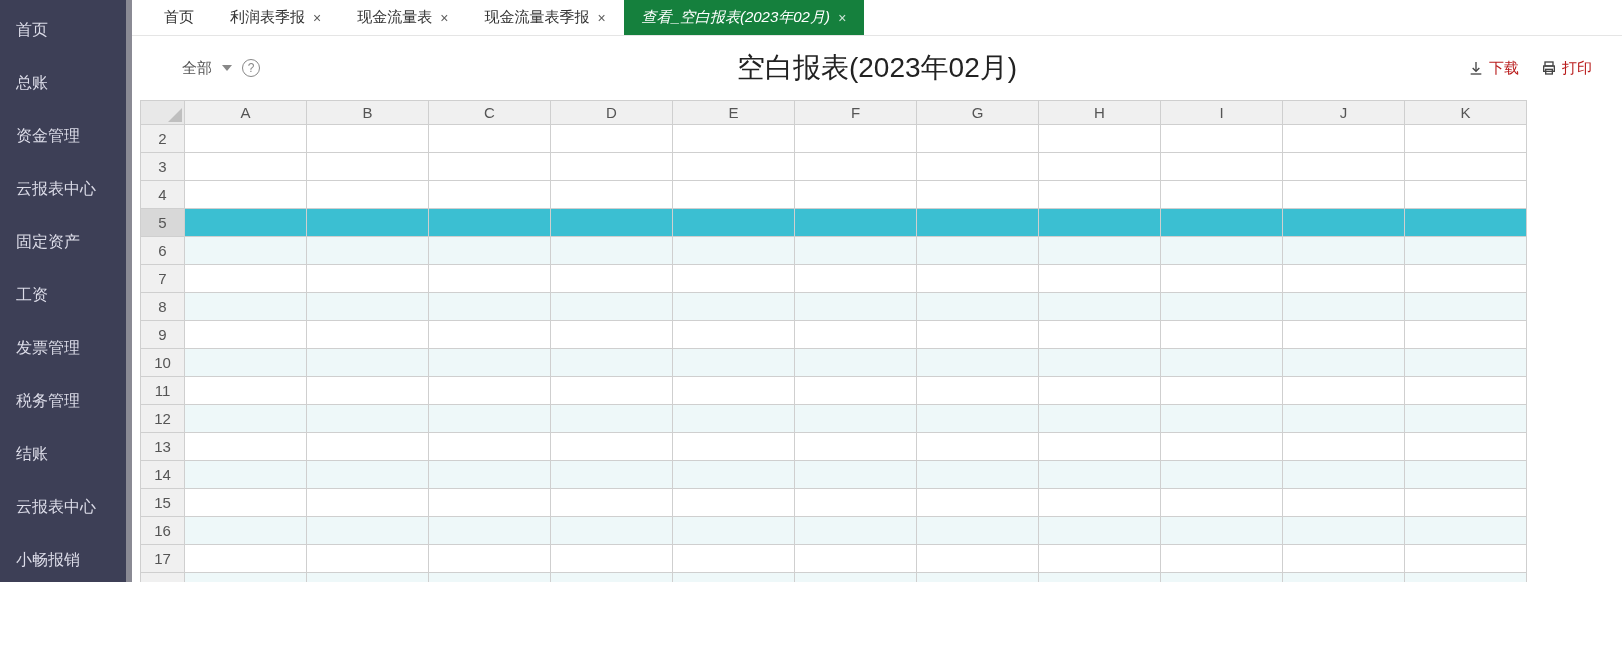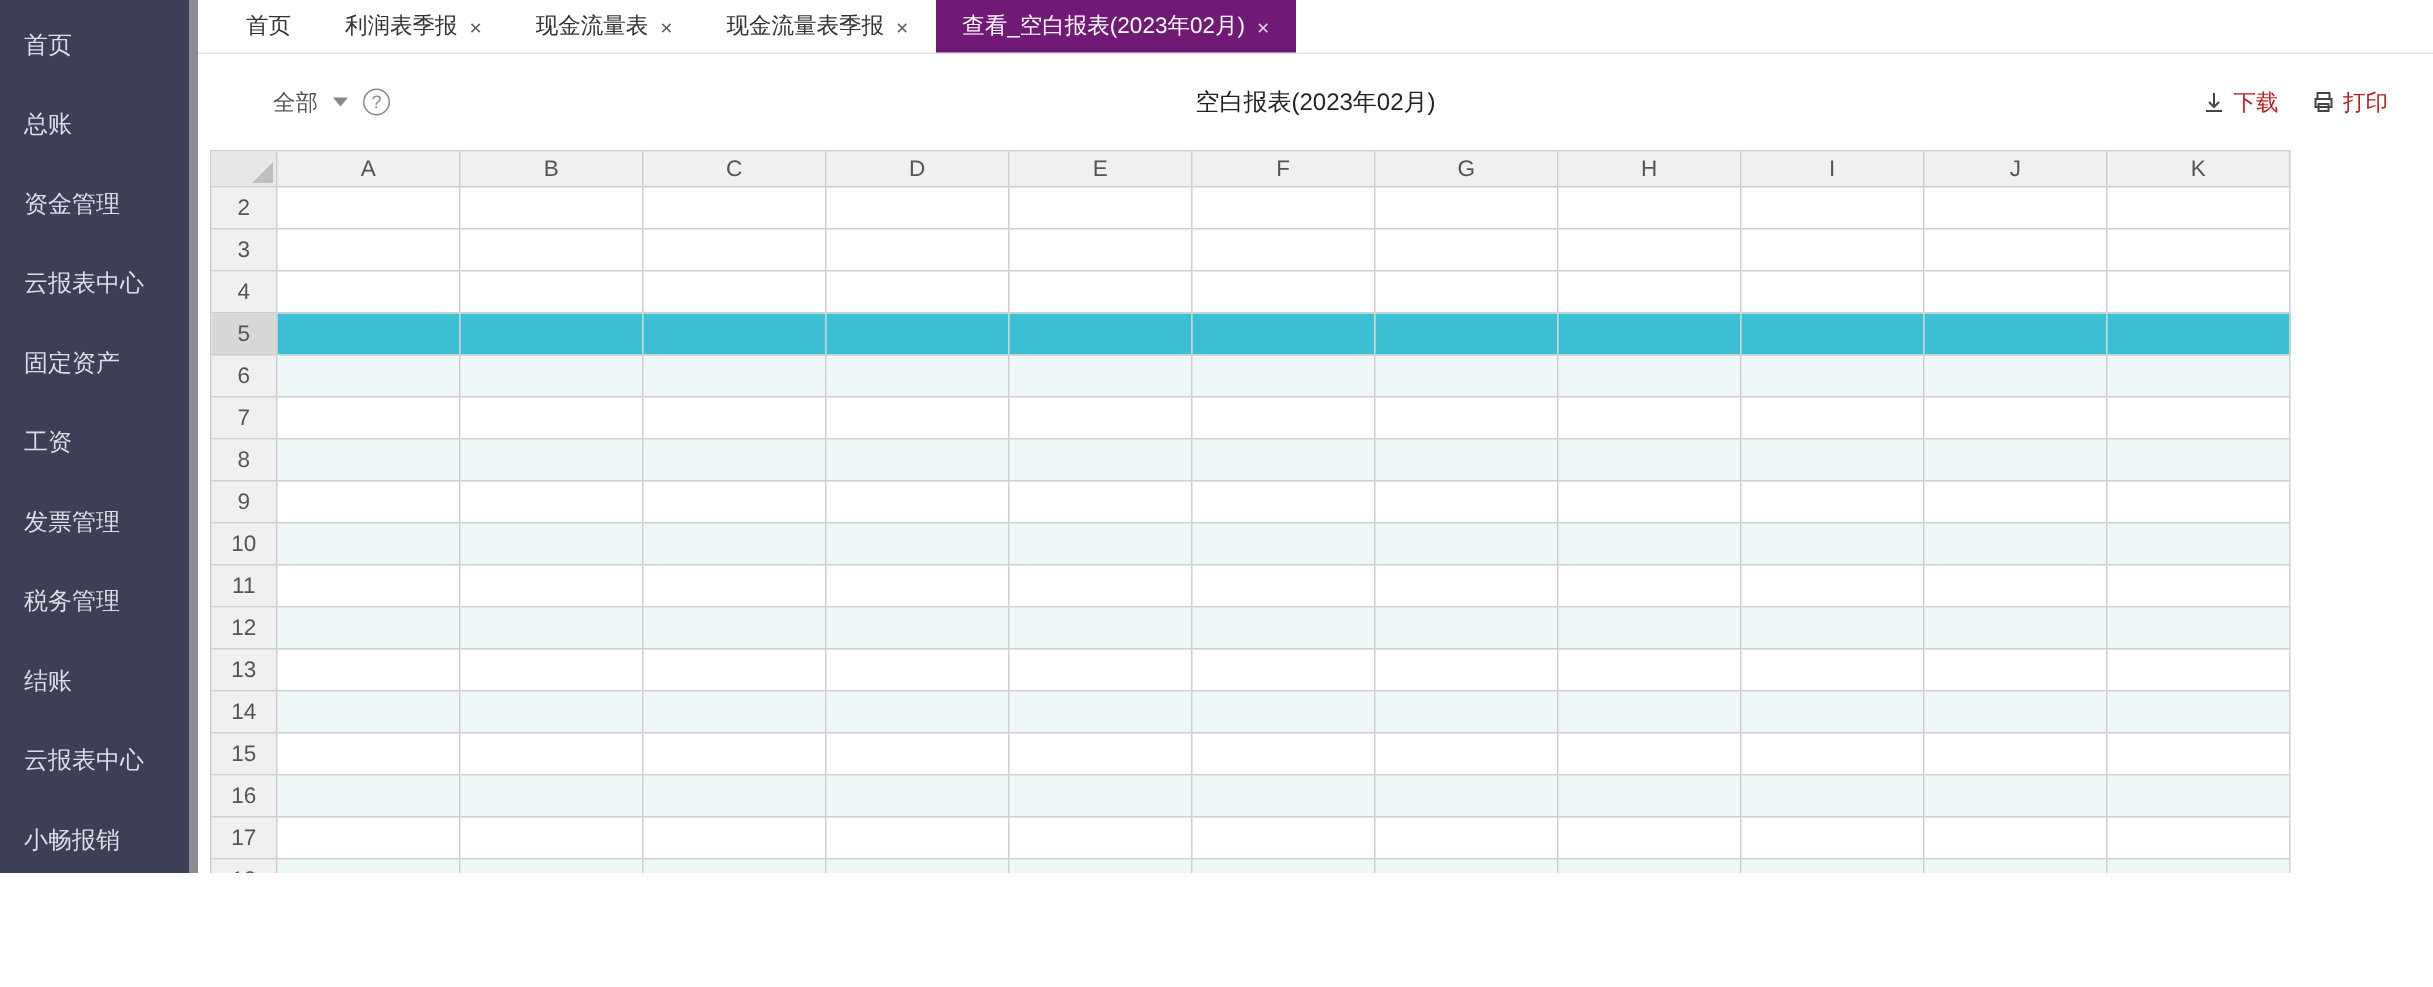--- a/index.html
+++ b/index.html
@@ -44,22 +44,23 @@
   display: flex;
   align-items: center;
   padding: 0 18px;
   font-size: 15px;
   color: #333;
   cursor: pointer;
   gap: 8px;
   white-space: nowrap;
 }
 .tab.active {
-  background: #701a75;
+  background: #15803d;
   color: #fff;
+  font-style: italic;
 }
 .tab-close {
   font-size: 14px;
   opacity: .8;
 }
 
 
 .toolbar {
   display: flex;
   align-items: center;
@@ -88,21 +89,21 @@
   display: inline-flex;
   align-items: center;
   justify-content: center;
   font-size: 12px;
   color: #888;
 }
 .page-title {
   position: absolute;
   left: 50%;
   transform: translateX(-50%);
-  font-size: 16px;
+  font-size: 28px;
   color: #222;
 }
 .toolbar-actions {
   margin-left: auto;
   display: flex;
   gap: 22px;
   align-items: center;
   color: #b91c1c;
   font-size: 15px;
 }

